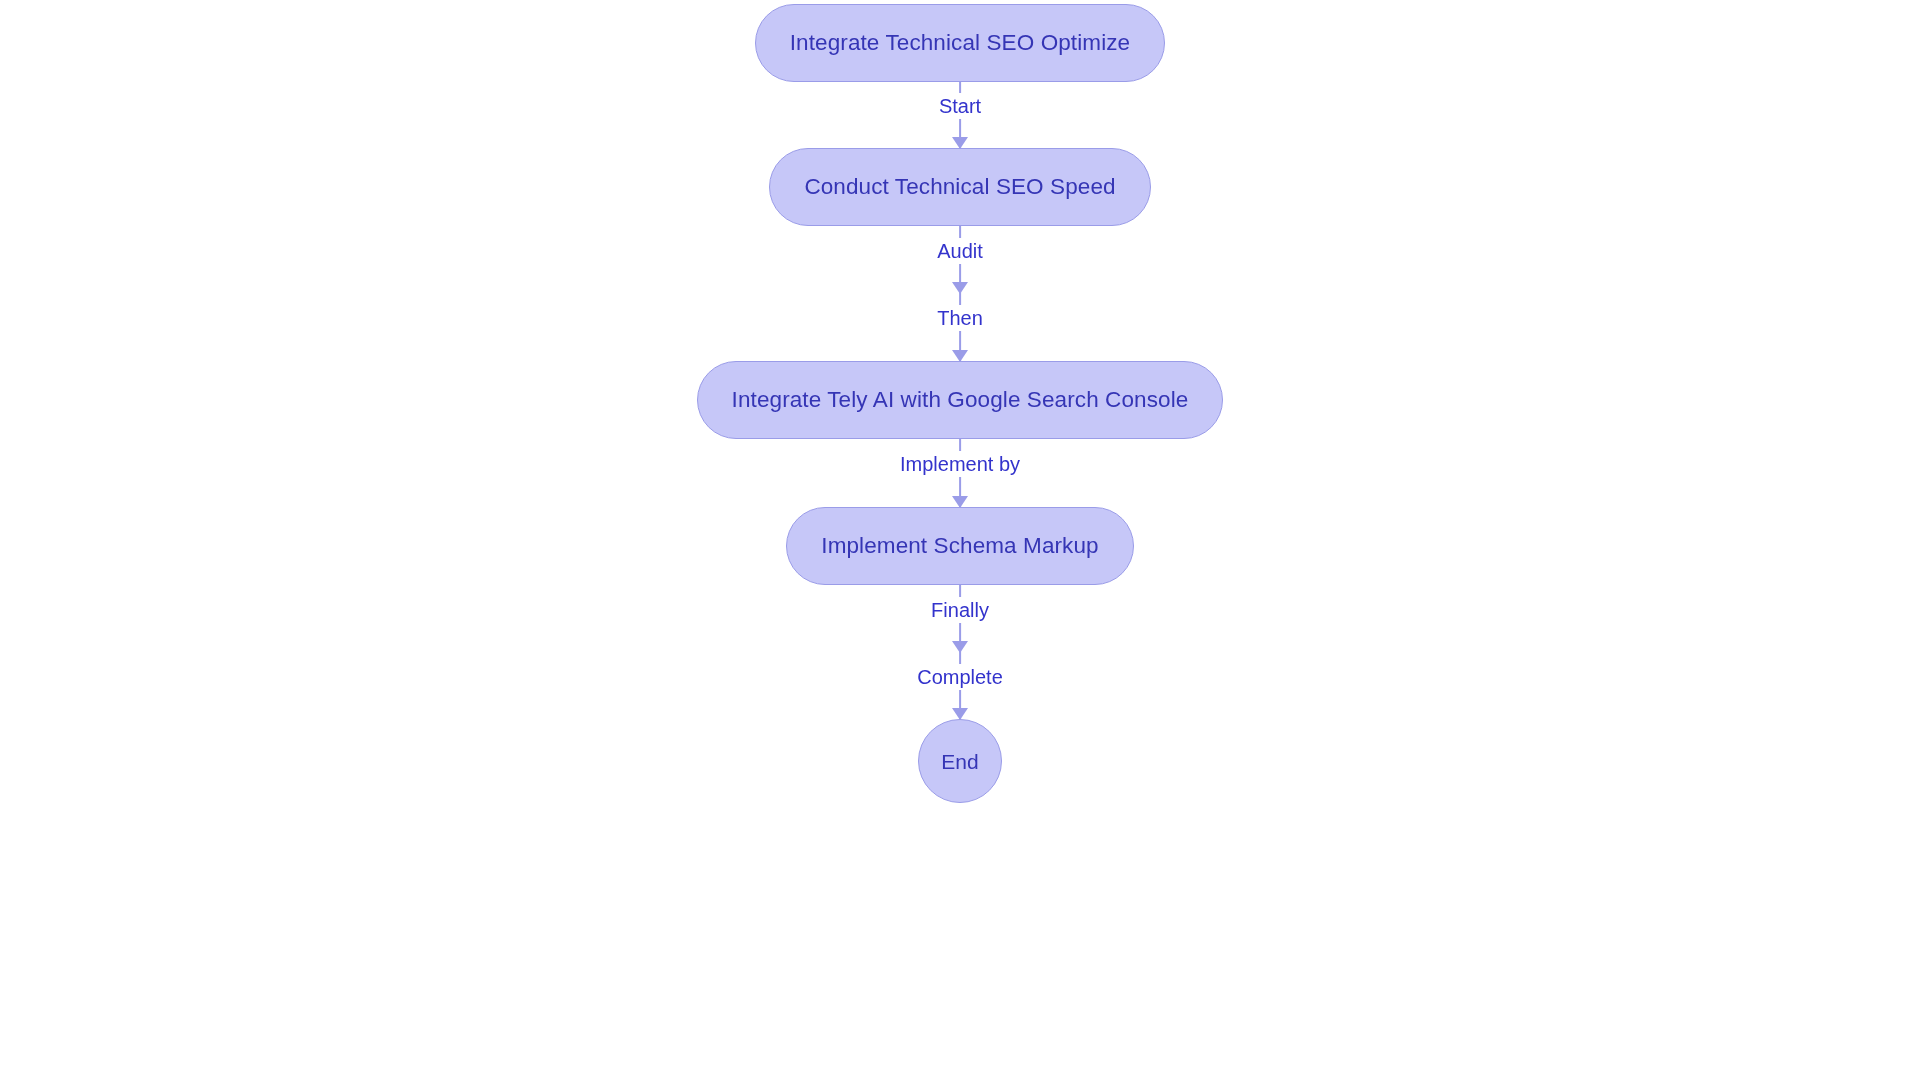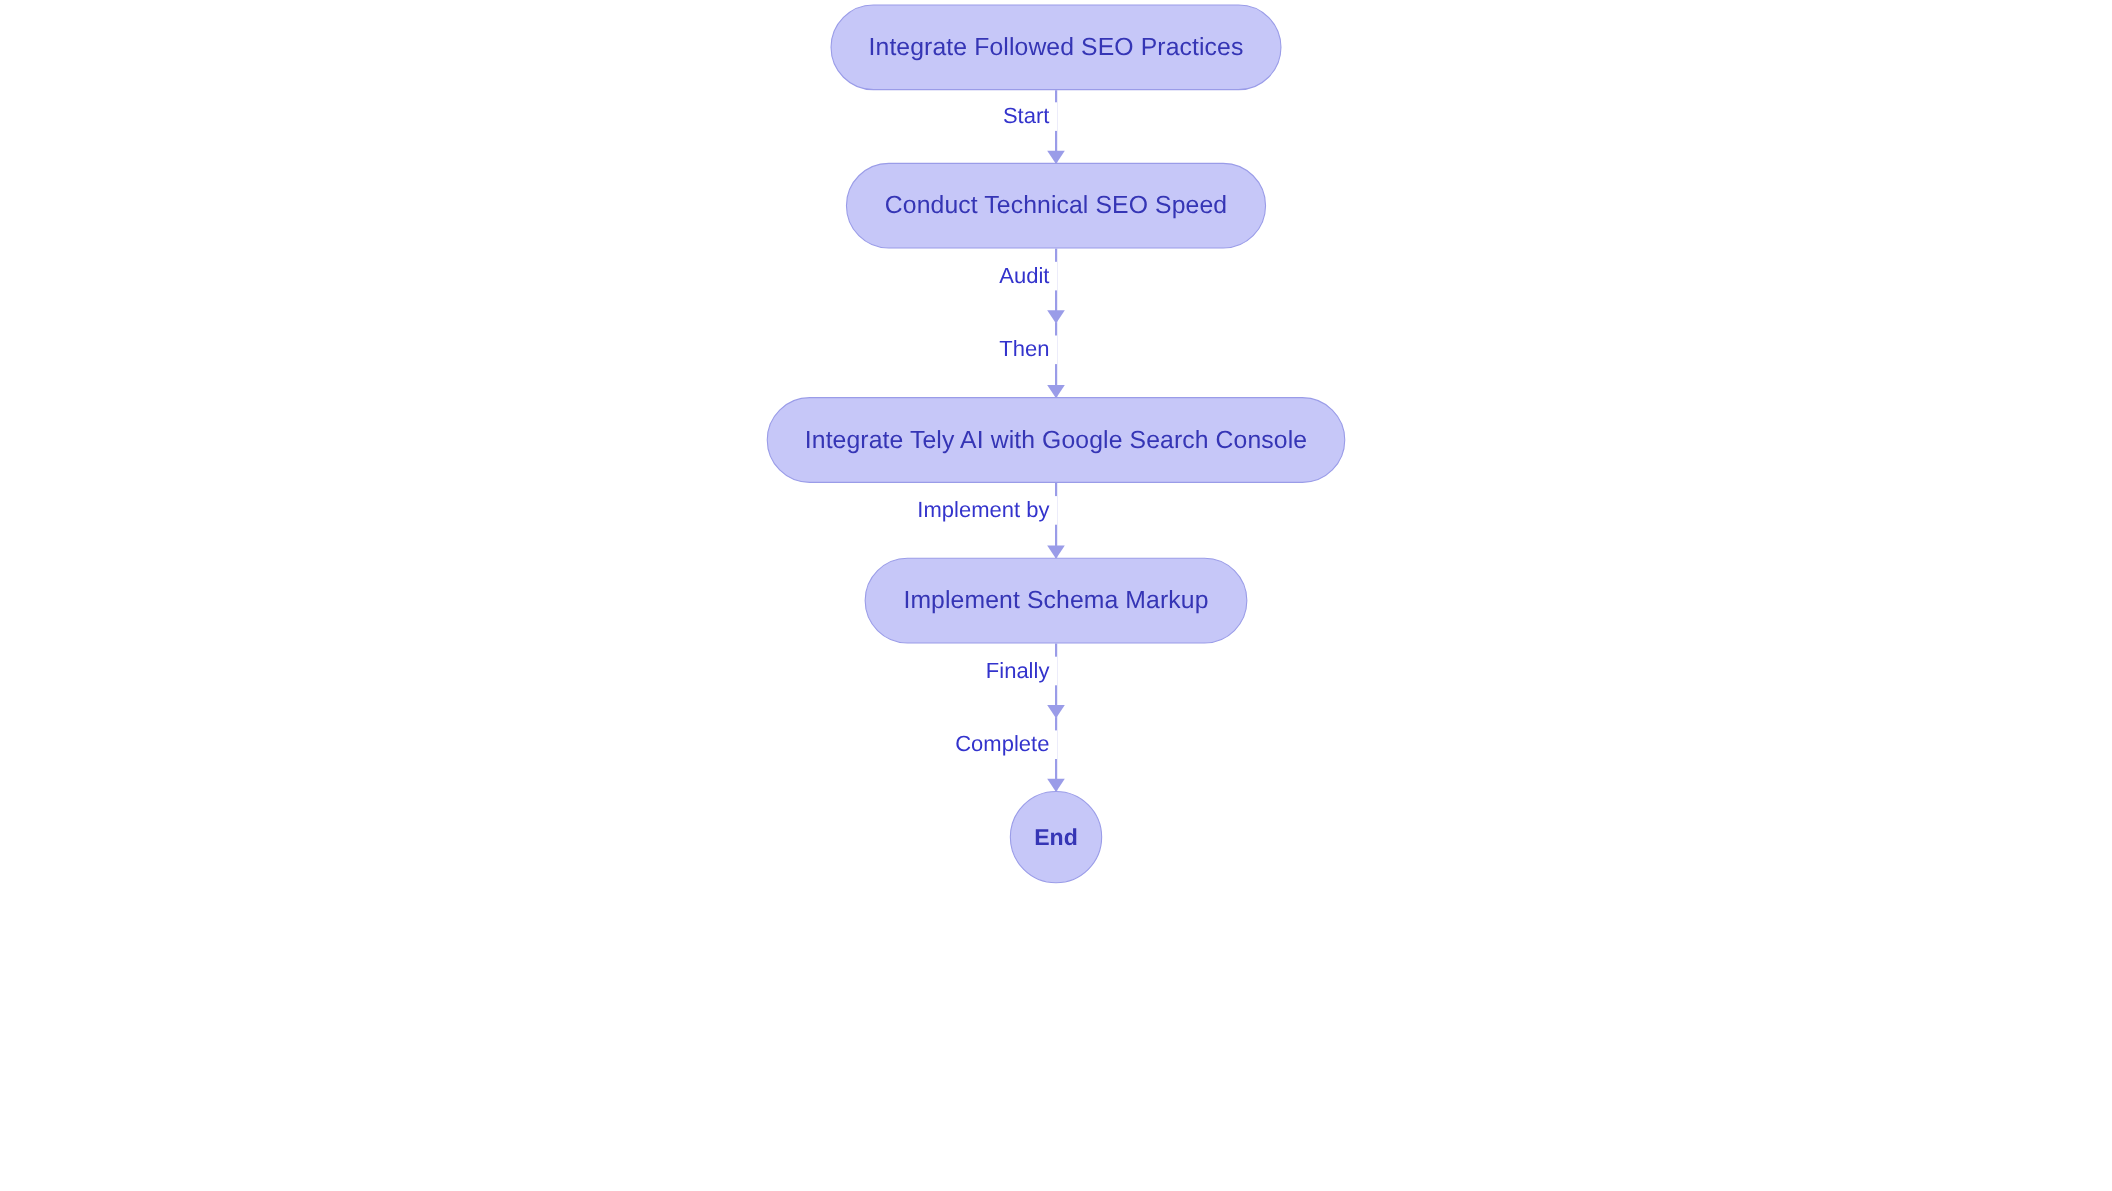--- a/index.html
+++ b/index.html
@@ -52,35 +52,34 @@
     padding: 0 34px;
     font-size: 22.5px;
     letter-spacing: 0.1px;
   }
   .node-circle {
     width: 84px;
     height: 84px;
     border-radius: 50%;
     padding: 0;
     font-size: 21px;
-    font-weight: bold;
   }
   .node-label {
     display: block;
     line-height: 1;
   }
 
   
   .edge {
     position: relative;
     width: 2px;
     background: transparent;
     display: flex;
     align-items: center;
-    justify-content: flex-end;
+    justify-content: center;
     z-index: 1;
   }
   .edge .edge-line {
     position: absolute;
     left: 50%;
     top: 0;
     bottom: 0;
     width: 1.8px;
     transform: translateX(-50%);
     background: #9a9ce8;
@@ -120,21 +119,21 @@
 </style>
 </head>
 <body>
 
 <div id="flowchart">
   <div class="flow-column">
 
     <div class="gap-top"></div>
 
     <div class="node node-stadium">
-      <span class="node-label">Integrate Followed SEO Practices</span>
+      <span class="node-label">Integrate Technical SEO Optimize</span>
     </div>
 
     <div class="edge edge-1">
       <span class="edge-line"></span>
       <span class="edge-text">Start</span>
       <span class="edge-arrow"></span>
     </div>
 
     <div class="node node-stadium">
       <span class="node-label">Conduct Technical SEO Speed</span>

